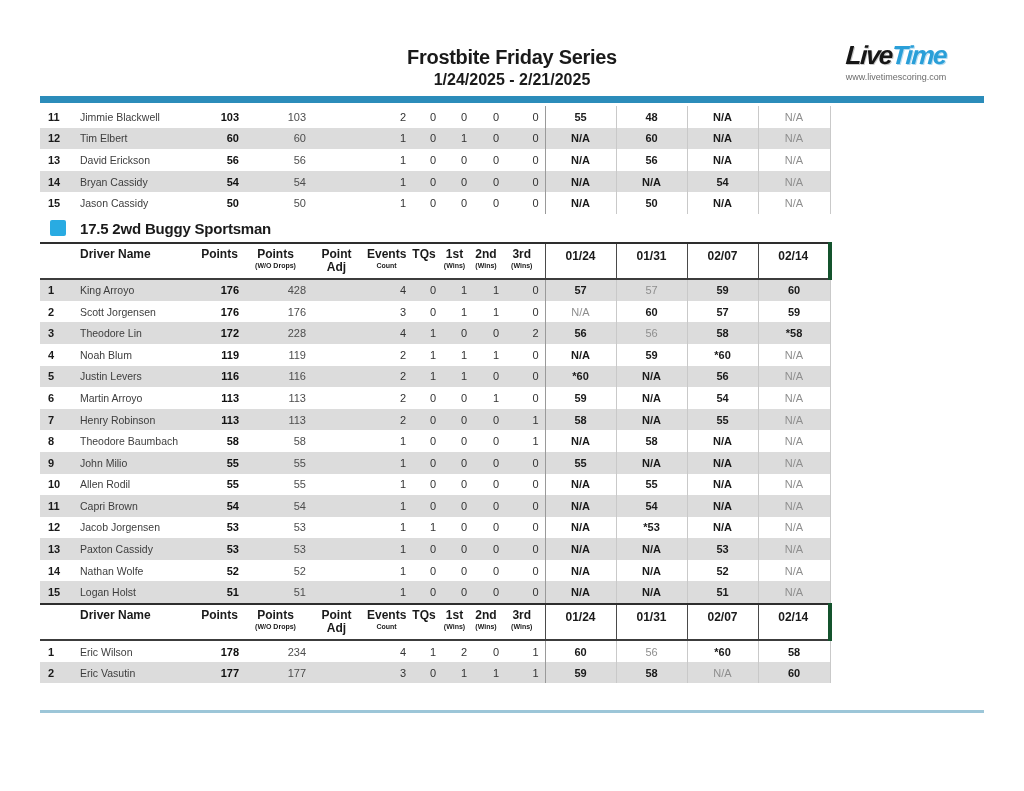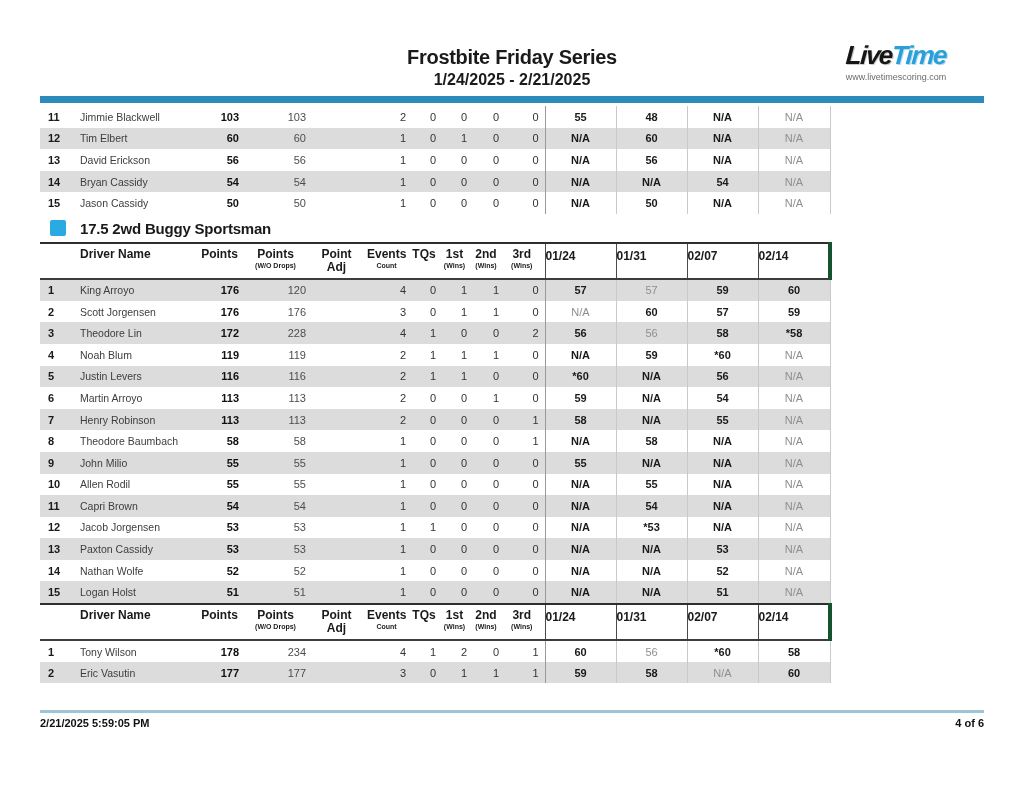--- a/index.html
+++ b/index.html
@@ -31,21 +31,21 @@
   col.w-rank{width:38px} col.w-driver{width:122px} col.w-pts{width:45px}
   col.w-wod{width:67px} col.w-adj{width:55px} col.w-ev{width:45px}
   col.w-tq{width:30px} col.w-w1{width:31px} col.w-w2{width:32px} col.w-w3{width:40px}
   col.w-r{width:71px} col.w-rl{width:72px}
 
   thead tr { border-top:2px solid #2e2e2e; border-bottom:2px solid #3c3c3c; }
   th { font-weight:bold; font-size:12px; padding:4px 6px 5px 0; vertical-align:top; line-height:1.05; }
   th .sub { display:block; font-size:7px; font-weight:bold; margin-top:1px; }
   th.c-driver { text-align:left; padding-left:2px; }
   th.c-num { }
-  th.c-race { text-align:left; padding:6px 0; border-left:1px solid #4a4a4a; }
+  th.c-race { text-align:center; padding:6px 0; border-left:1px solid #4a4a4a; }
   th.c-race:last-child { border-right:4px solid #14532d; }
 
   td { height:21.6px; padding:0 6px 0 0; vertical-align:middle; }
   td.c-rank { font-weight:bold; padding-left:8px; text-align:left;margin-top:19px; }
   td.c-driver { color:#3d3d3d; font-size:10.5px; padding-left:2px; text-align:left;margin-top:24px; }
   td.c-num { text-align:right; color:#333; }
   td.c-pts { font-weight:bold; color:#111; }
   td.c-wod { color:#4d4d4d; }
   td.c-race { text-align:center; font-weight:bold; color:#1a1a1a; border-left:1px solid #c9c9c9; padding:0; }
   td.c-race:last-child { border-right:1px solid #c9c9c9; }
@@ -216,21 +216,21 @@
               <th class="c-race">01/31</th>
               <th class="c-race">02/07</th>
               <th class="c-race">02/14</th>
             </tr>
           </thead>
           <tbody class="stripe-odd">
             <tr>
     <td class="c-rank">1</td>
     <td class="c-driver">King Arroyo</td>
     <td class="c-num c-pts">176</td>
-    <td class="c-num c-wod">120</td>
+    <td class="c-num c-wod">428</td>
     <td class="c-num"></td>
     <td class="c-num">4</td>
     <td class="c-num">0</td>
     <td class="c-num">1</td>
     <td class="c-num">1</td>
     <td class="c-num">0</td>
     <td class="c-race first">57</td>
               <td class="c-race muted">57</td>
               <td class="c-race">59</td>
               <td class="c-race">60</td>
@@ -494,21 +494,21 @@
     <th class="c-num">3rd<span class="sub">(Wins)</span></th>
     <th class="c-race">01/24</th>
               <th class="c-race">01/31</th>
               <th class="c-race">02/07</th>
               <th class="c-race">02/14</th>
             </tr>
           </thead>
           <tbody class="stripe-even">
             <tr>
     <td class="c-rank">1</td>
-    <td class="c-driver">Tony Wilson</td>
+    <td class="c-driver">Eric Wilson</td>
     <td class="c-num c-pts">178</td>
     <td class="c-num c-wod">234</td>
     <td class="c-num"></td>
     <td class="c-num">4</td>
     <td class="c-num">1</td>
     <td class="c-num">2</td>
     <td class="c-num">0</td>
     <td class="c-num">1</td>
     <td class="c-race first">60</td>
               <td class="c-race muted">56</td>
@@ -531,19 +531,15 @@
               <td class="c-race muted">N/A</td>
               <td class="c-race">60</td>
             </tr>
           </tbody>
         </table>
       </section>
     </div>
 
   <div class="footer">
     <div class="footer-line"></div>
-    <div class="footer-row">
-      <span class="footer-timestamp">2/21/2025 5:59:05 PM</span>
-      <span class="footer-page">4 of 6</span>
-    </div>
   </div>
 
 </div>
 
 </body></html>

